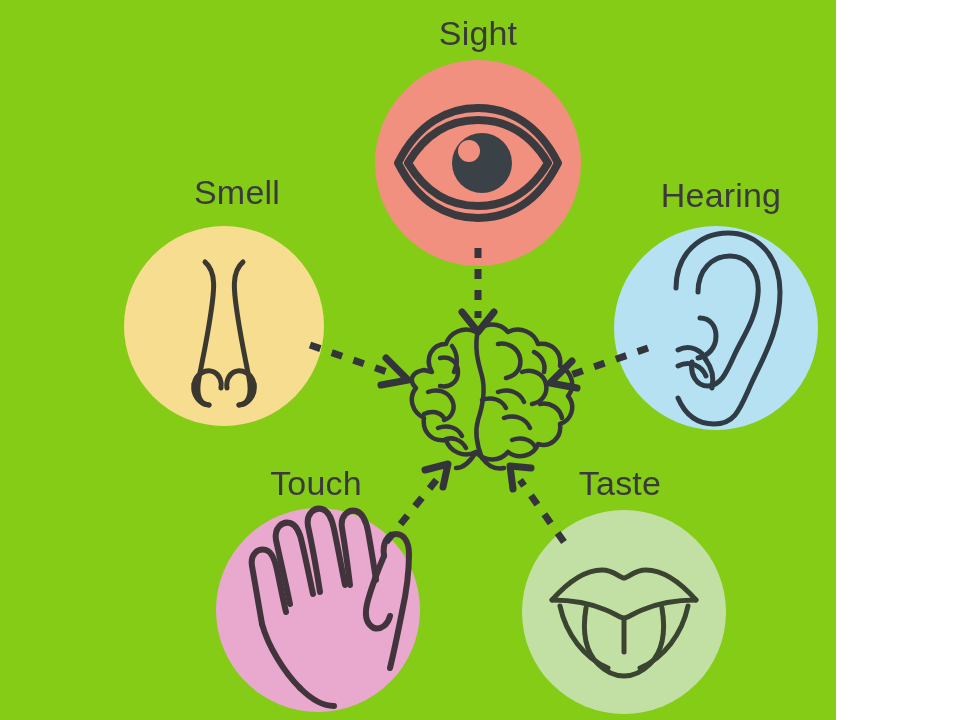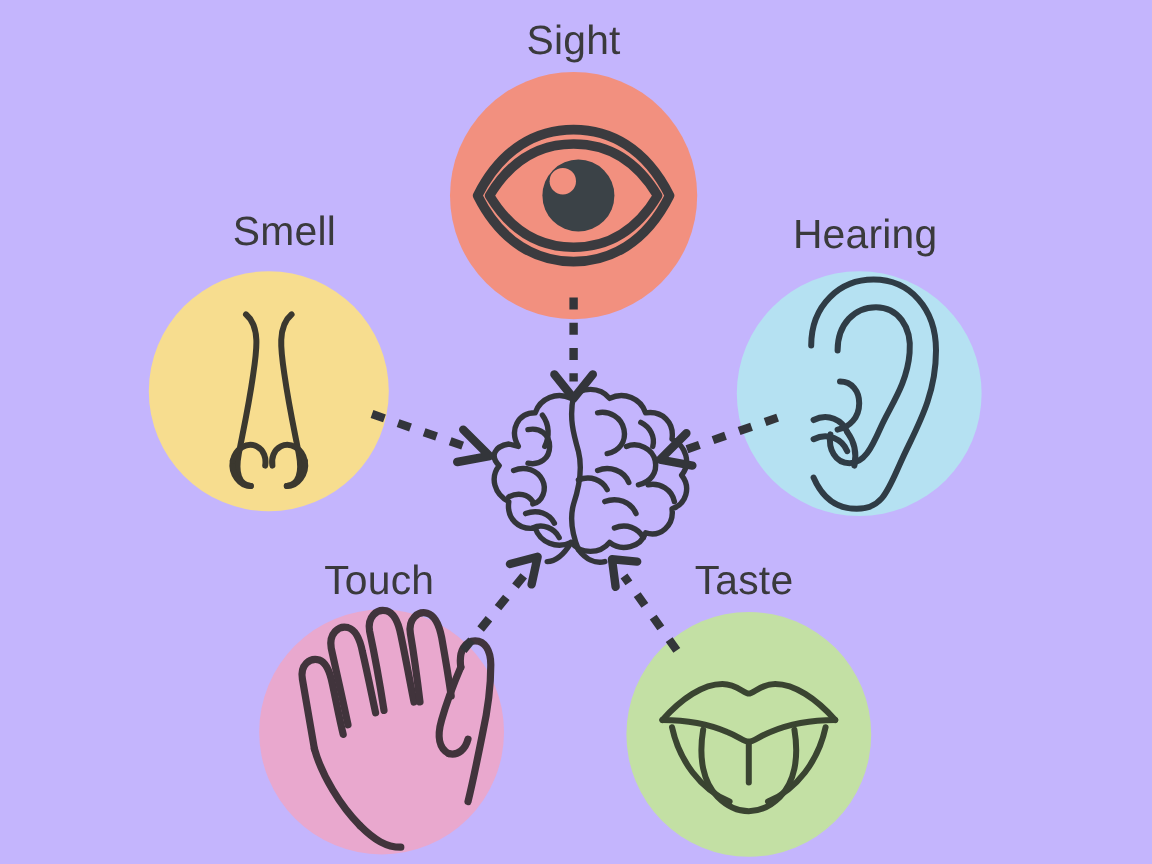--- a/index.html
+++ b/index.html
@@ -9,23 +9,23 @@
     background: #ffffff;
   }
   body {
     width: 960px;
     height: 720px;
     overflow: hidden;
     font-family: "Liberation Sans", sans-serif;
   }
   #stage {
     position: relative;
-    width: 960px;
+    width: 836px;
     height: 720px;
-    background: #c4b5fd;
+    background: #84cc16;
   }
   #diagram {
     position: absolute;
     left: 0;
     top: 0;
     width: 960px;
     height: 720px;
     display: block;
   }
   .sense-label {

